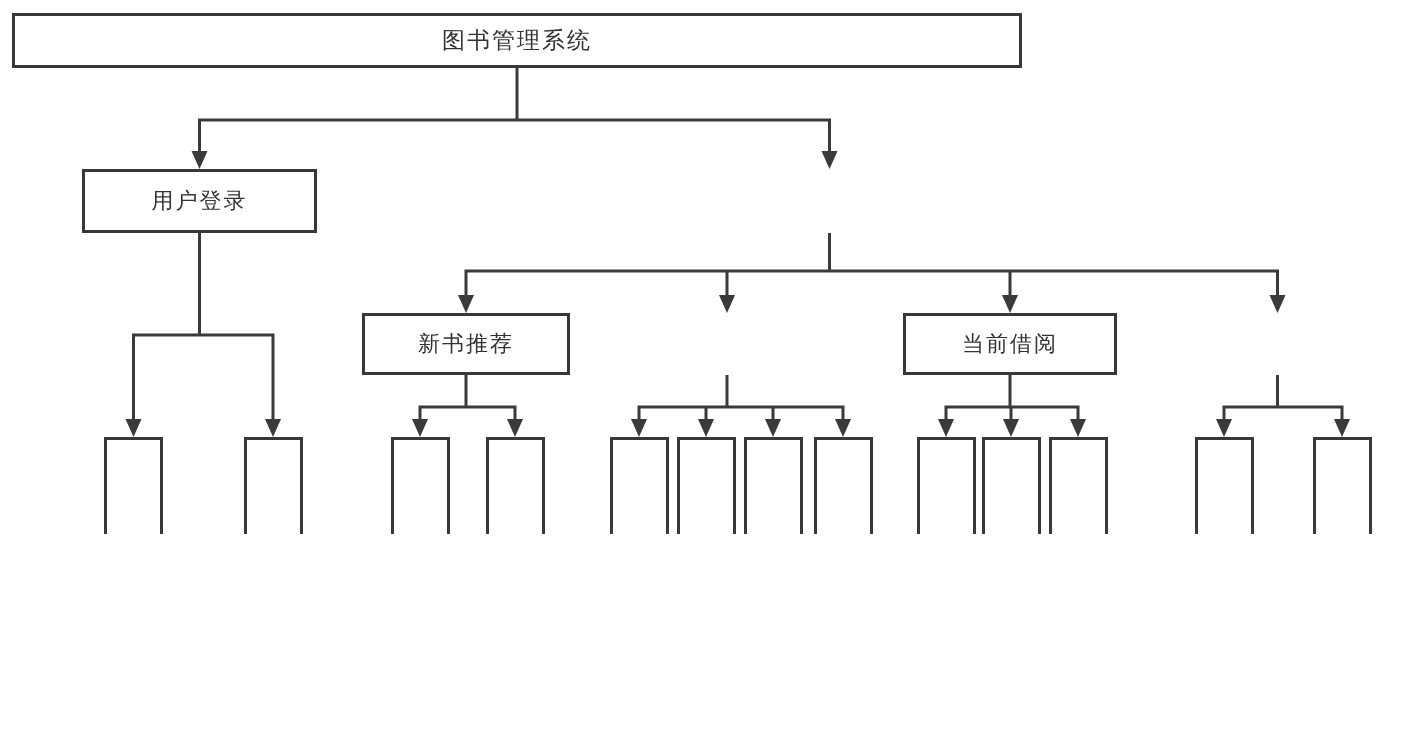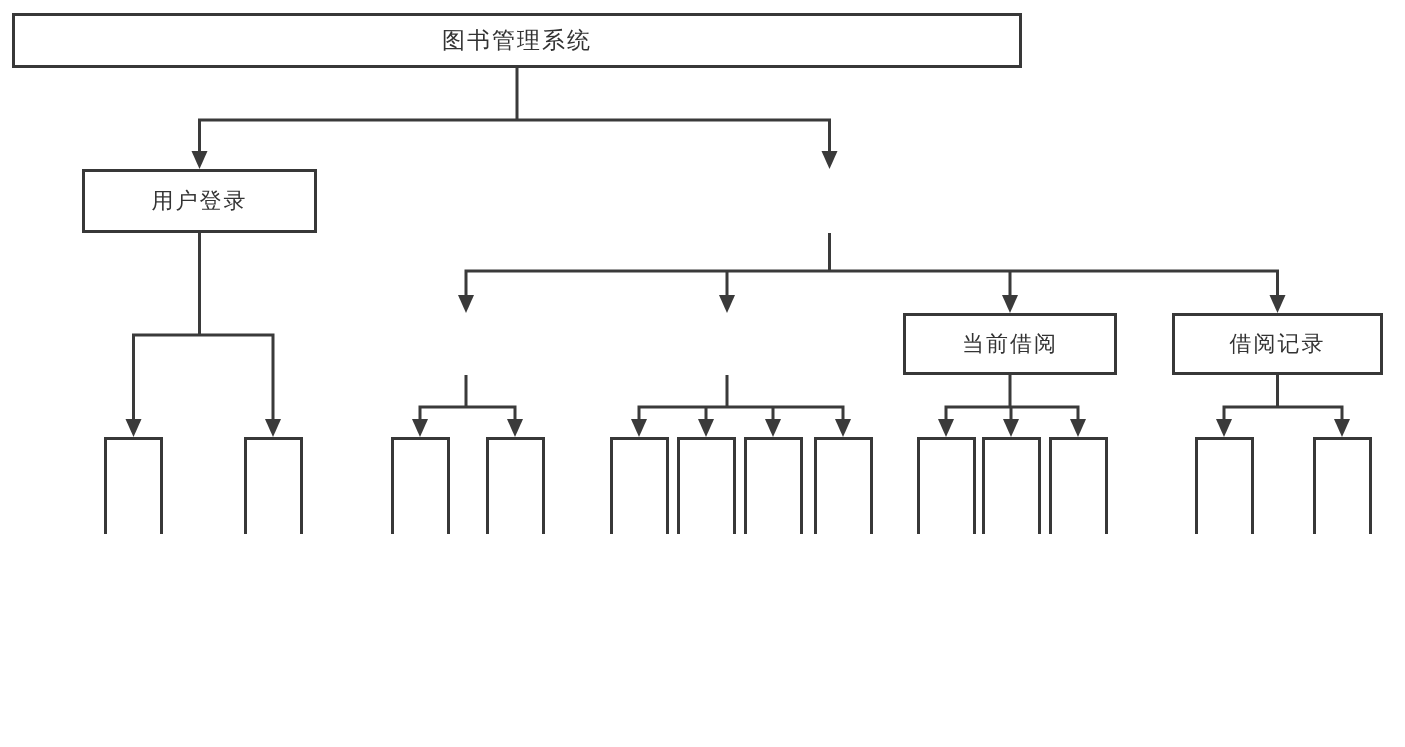--- a/index.html
+++ b/index.html
@@ -69,25 +69,25 @@
   </svg>
 
   <div class="node node-root">
     <span>图书管理系统</span>
   </div>
 
   <div class="node node-l2" style="left:82px;">
     <span>用户登录</span>
   </div>
 
+  <div class="node node-l3" style="left:362px;width:208px;">
+    <span>新书推荐</span>
+  </div>
   <div class="node node-l3" style="left:903px;width:214px;">
     <span>当前借阅</span>
-  </div>
-  <div class="node node-l3" style="left:1172px;width:211px;">
-    <span>借阅记录</span>
   </div>
 
   <div class="leaf" style="left:104px;">
     <span class="vtext">用户登录</span>
   </div>
   <div class="leaf" style="left:244px;">
     <span class="vtext">注销登录</span>
   </div>
 
   <div class="leaf" style="left:391px;">

